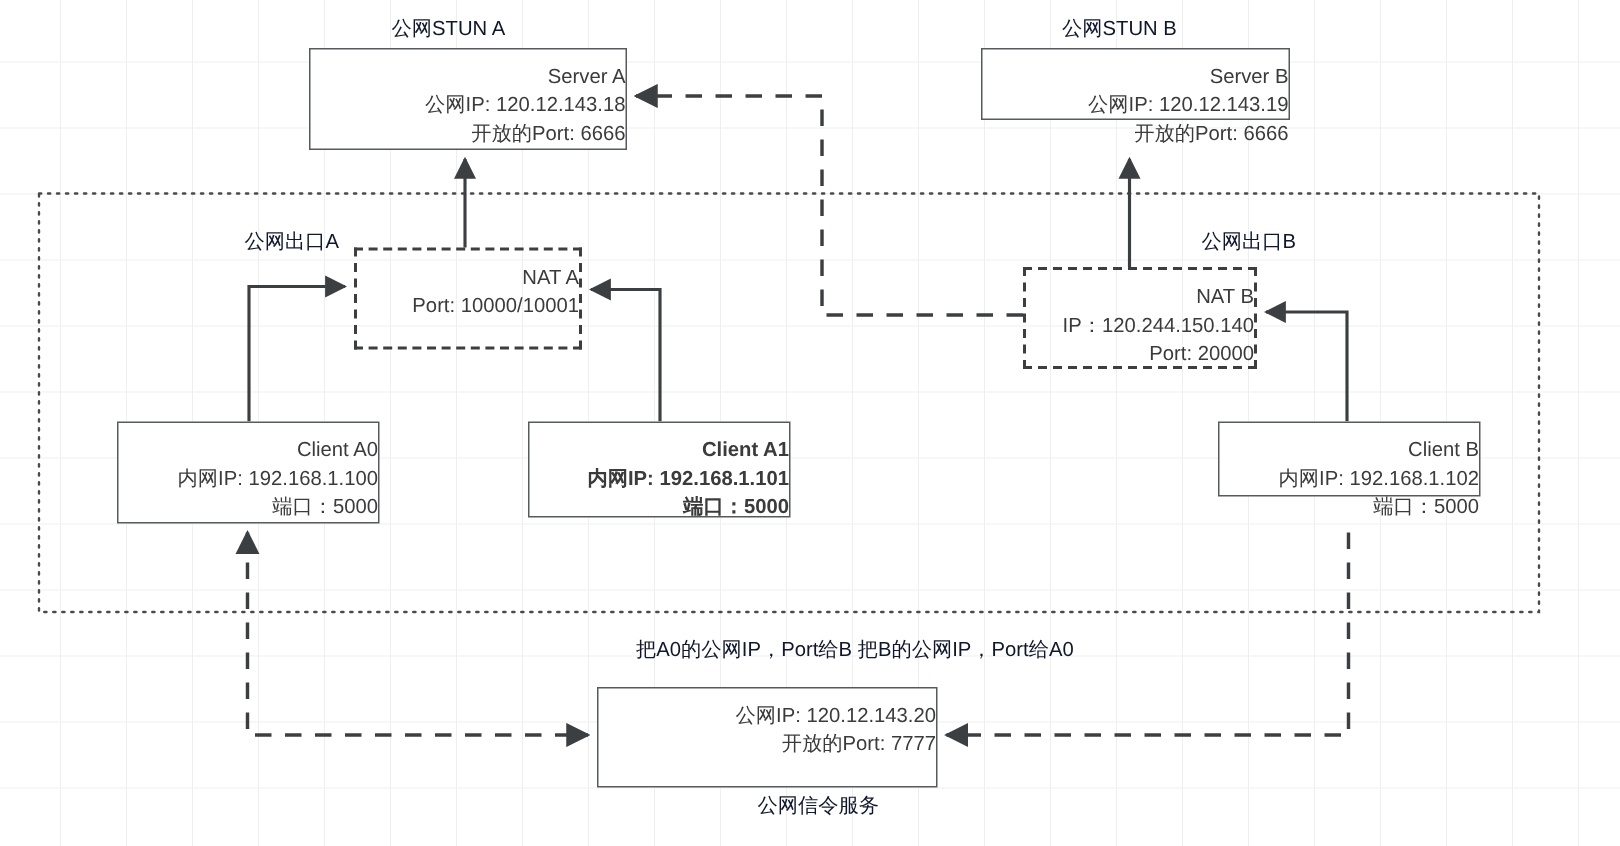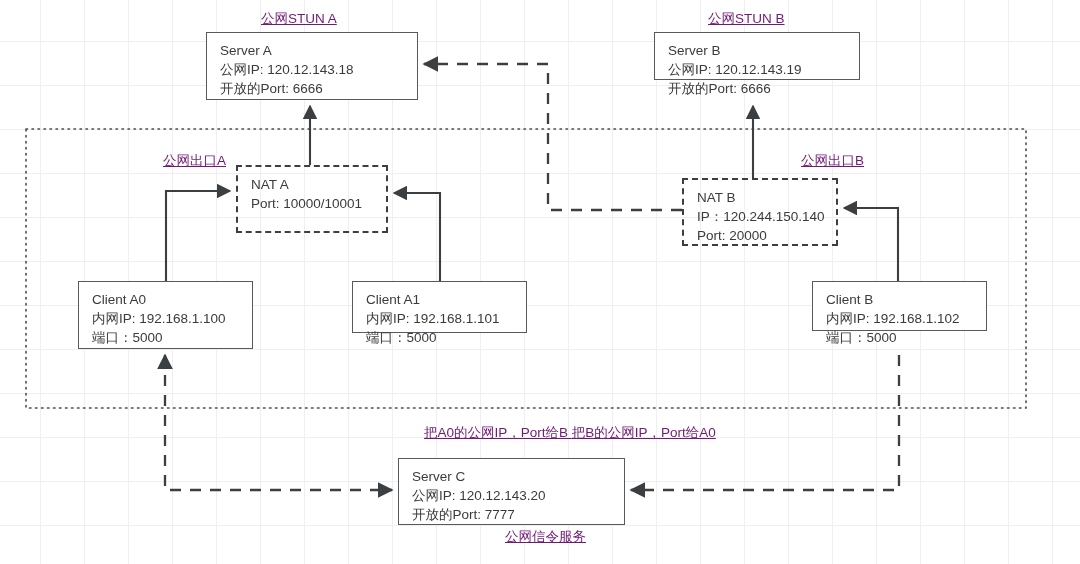--- a/index.html
+++ b/index.html
@@ -35,46 +35,46 @@
   }
   .node {
     position: absolute;
     box-sizing: border-box;
     background: #ffffff;
     color: #3b3b3b;
     font-size: 13.5px;
     line-height: 19px;
     padding: 8px 0 0 13px;
     white-space: nowrap;
+    text-align: right;
   }
   .node.solid {
     border: 1.6px solid #555a5e;
   }
   .node.dashed {
     border: 2px dashed #3c3f42;
     background: transparent;
   }
   .node .line { display: block; }
   .caption {
     position: absolute;
-    color: #701a75;
+    color: #0f172a;
     font-size: 13.5px;
     line-height: 18px;
     white-space: nowrap;
-    text-decoration: underline;
   }
   .caption.multi { line-height: 19px; }
 
   
   #server-a   { left: 206px; top: 32px;  width: 212px; height: 68px; }
   #server-b   { left: 654px; top: 32px;  width: 206px; height: 48px; }
   #nat-a      { left: 236px; top: 165px; width: 152px; height: 68px; }
   #nat-b      { left: 682px; top: 178px; width: 156px; height: 68px; }
   #client-a0  { left: 78px;  top: 281px; width: 175px; height: 68px; }
-  #client-a1  { left: 352px; top: 281px; width: 175px; height: 52px; }
+  #client-a1  { left: 352px; top: 281px; width: 175px; height: 64px; font-weight: bold; }
   #client-b   { left: 812px; top: 281px; width: 175px; height: 50px; }
   #server-c   { left: 398px; top: 458px; width: 227px; height: 67px; }
 
   
   #cap-stun-a  { left: 261px; top: 10px; }
   #cap-stun-b  { left: 708px; top: 10px; }
   #cap-exit-a  { left: 163px; top: 152px; }
   #cap-exit-b  { left: 801px; top: 152px; }
   #cap-relay   { left: 424px; top: 423px; }
   #cap-signal  { left: 457px; top: 528px; margin-left: 48px; }
@@ -155,16 +155,15 @@
   <span class="line">端口：5000</span>
 </div>
 
 <div class="node solid" id="client-b">
   <span class="line">Client B</span>
   <span class="line">内网IP: 192.168.1.102</span>
   <span class="line">端口：5000</span>
 </div>
 
 <div class="node solid" id="server-c">
-  <span class="line">Server C</span>
   <span class="line">公网IP: 120.12.143.20</span>
   <span class="line">开放的Port: 7777</span>
 </div>
 
 </body></html>

